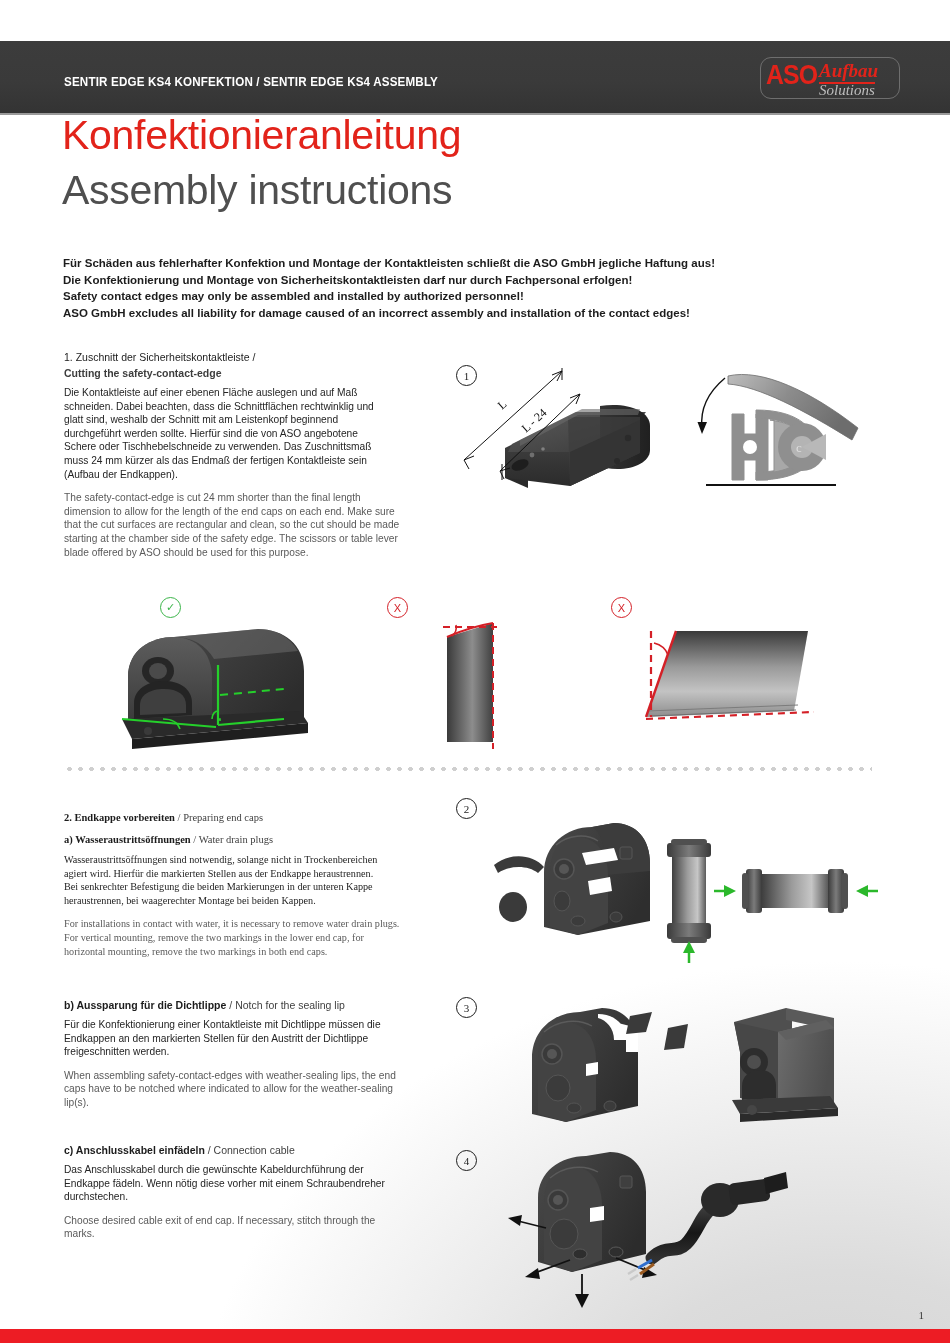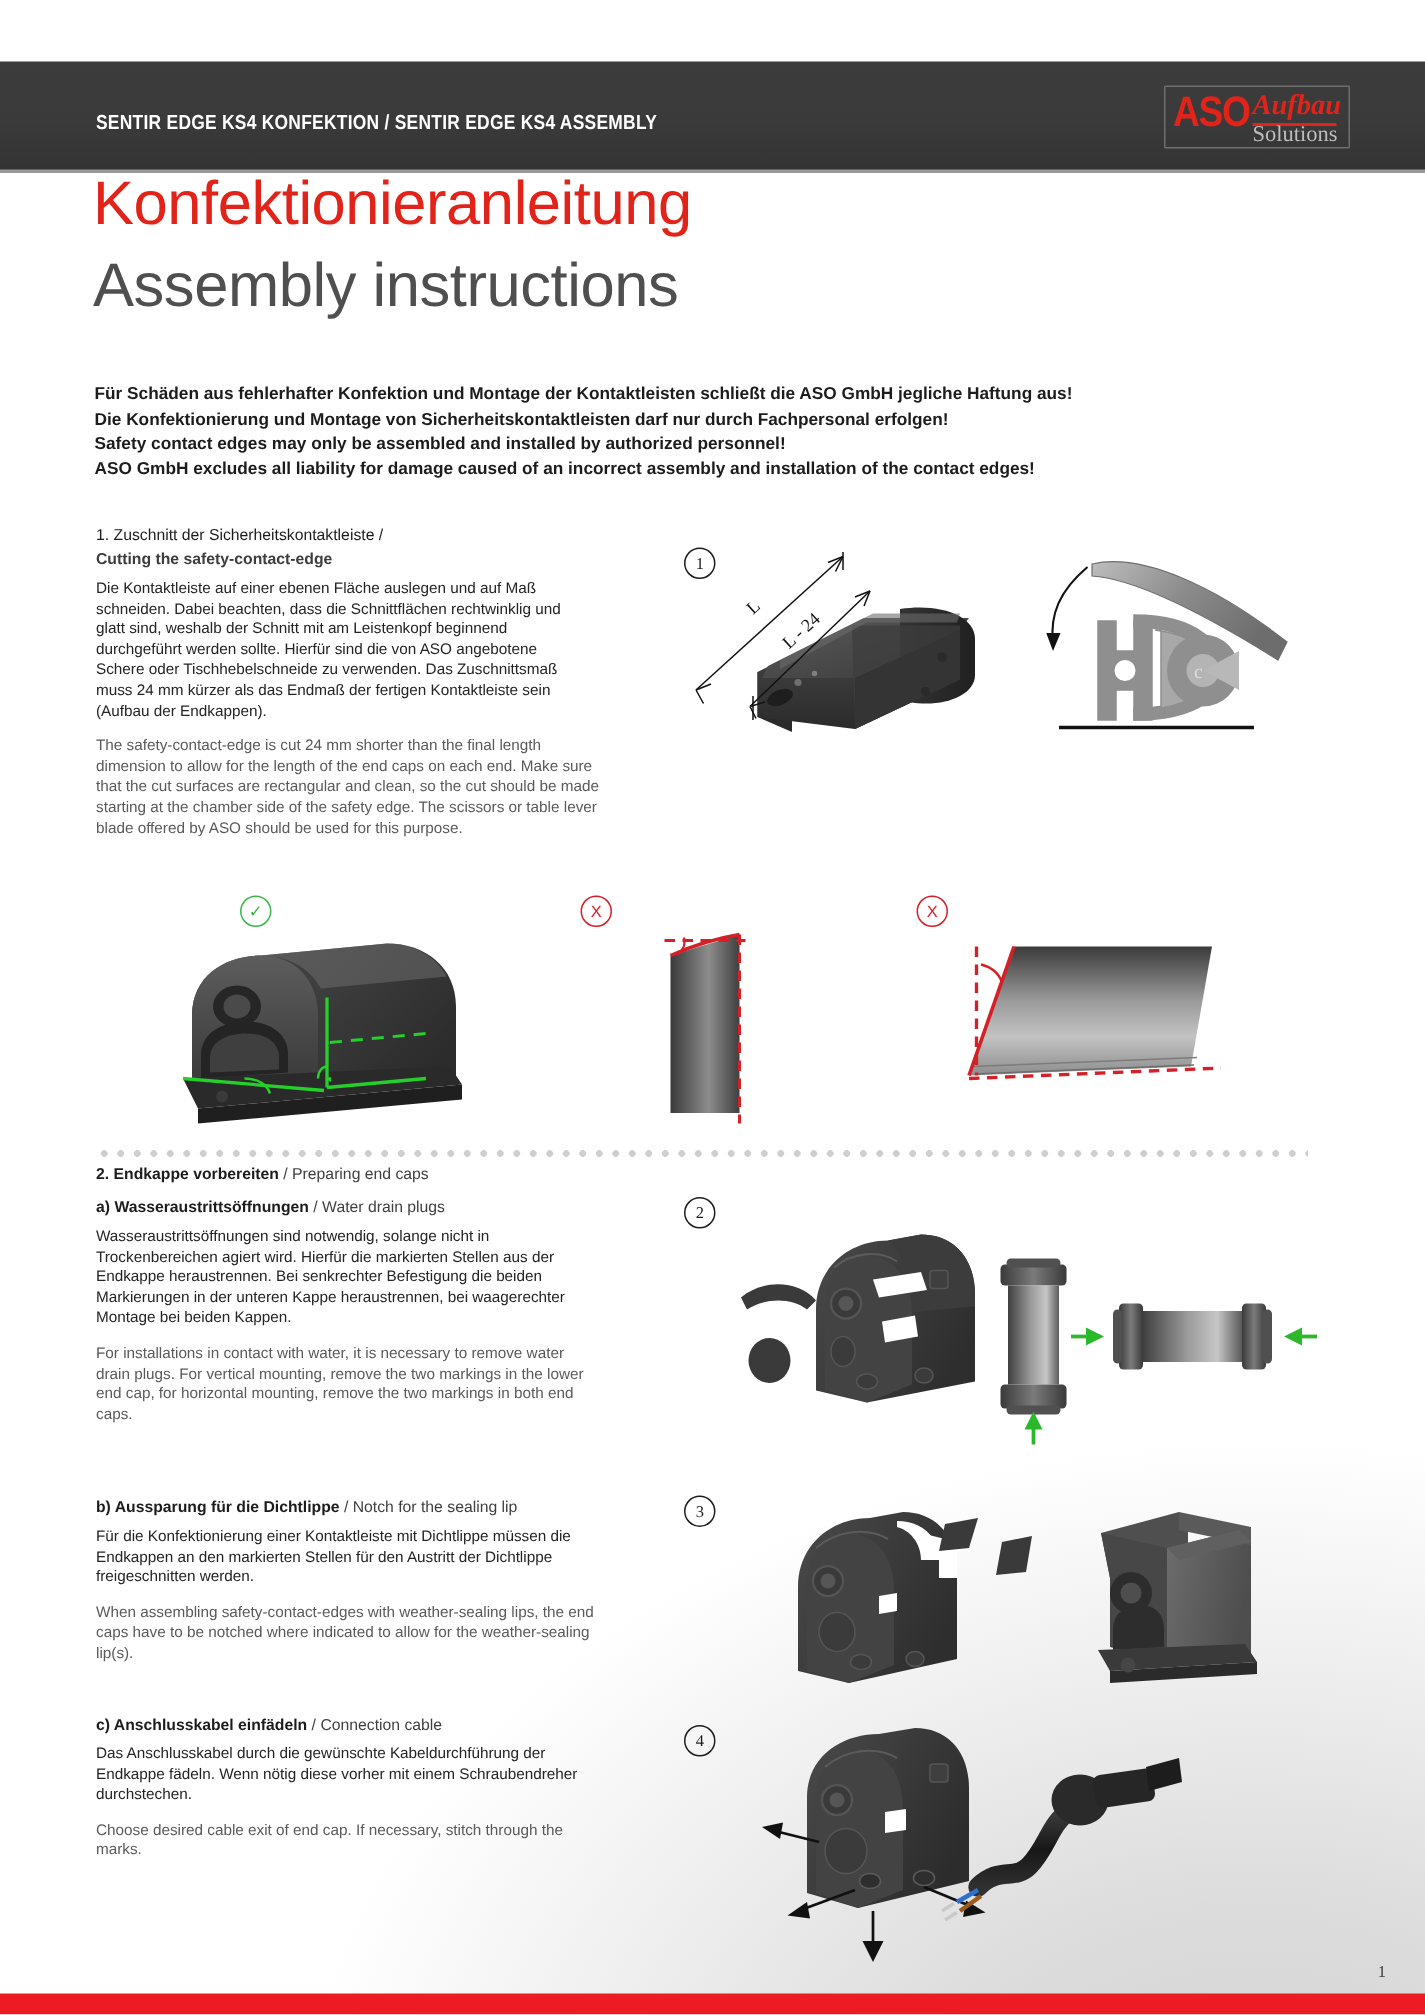--- a/index.html
+++ b/index.html
@@ -41,23 +41,23 @@
     letter-spacing: 0.2px;
     font-family: "Liberation Sans", sans-serif;
     transform: scaleX(0.86);
     transform-origin: left center;
     white-space: nowrap;
   }
 
   
   .logo {
     position: absolute; right: 50px; top: 16px;
-    width: 124px; height: 42px;
+    width: 140px; height: 42px;
     border: 1px solid #6e6e6e;
-    border-radius: 1px;
+    border-radius: 11px;
     background: transparent;
   }
   .logo-aso {
     position: absolute; left: 5px; top: 3px;
     color: #e2231a;
     font-size: 27px; font-weight: bold;
     font-family: "Liberation Sans", sans-serif;
     letter-spacing: -1px;
     transform: scaleX(0.92) scaleY(1.05);
     transform-origin: left top;
@@ -73,20 +73,21 @@
     line-height: 1;
   }
   .logo-underline {
     position: absolute; left: 58px; top: 24px; width: 56px; height: 1.5px;
     background: #e2231a;
   }
   .logo-solutions {
     position: absolute; left: 58px; top: 25px;
     color: #bdbdbd;
     font-size: 15px;
+    font-style: italic;
     font-family: "Liberation Serif", serif;
     line-height: 1;
   }
 
   
   .doc-title-de {
     position: absolute; left: 62px; top: 115px;
     color: #e2231a;
     font-size: 41px;
     font-weight: 300;
@@ -391,21 +392,21 @@
     <g stroke="#d42027" stroke-width="2.2" fill="none" stroke-dasharray="7 5">
       <path d="M13 24 L13 110"></path>
       <path d="M8 112 L176 105"></path>
     </g>
     <path d="M16 36 C24 38 28 42 30 48" stroke="#d42027" stroke-width="1.6" fill="none"></path>
   </svg>
 </div>
 
 <div class="divider"></div>
 
-<div class="txtcol" style="top:776px;">
+<div class="txtcol" style="top:811px;font-family:Liberation Serif, serif;">
   <div class="sec-head"><b>2. Endkappe vorbereiten</b><span class="en"> / </span><span class="en">Preparing end caps</span></div>
   <div class="sec-head" style="margin-top:8px;"><b>a) Wasseraustrittsöffnungen</b><span class="en"> / </span><span class="en">Water drain plugs</span></div>
   <p class="body-de">Wasseraustrittsöffnungen sind notwendig, solange nicht in Trockenbereichen agiert wird. Hierfür die markierten Stellen aus der Endkappe heraustrennen. Bei senkrechter Befestigung die beiden Markierungen in der unteren Kappe heraustrennen, bei waagerechter Montage bei beiden Kappen.</p>
   <p class="body-en">For installations in contact with water, it is necessary to remove water drain plugs. For vertical mounting, remove the two markings in the lower end cap, for horizontal mounting, remove the two markings in both end caps.</p>
 </div>
 
 <div class="step-circle" style="left:456px; top:798px;">2</div>
 
 <div class="fig" style="left:486px; top:815px;">
   <svg width="400" height="150" viewBox="0 0 400 150">

